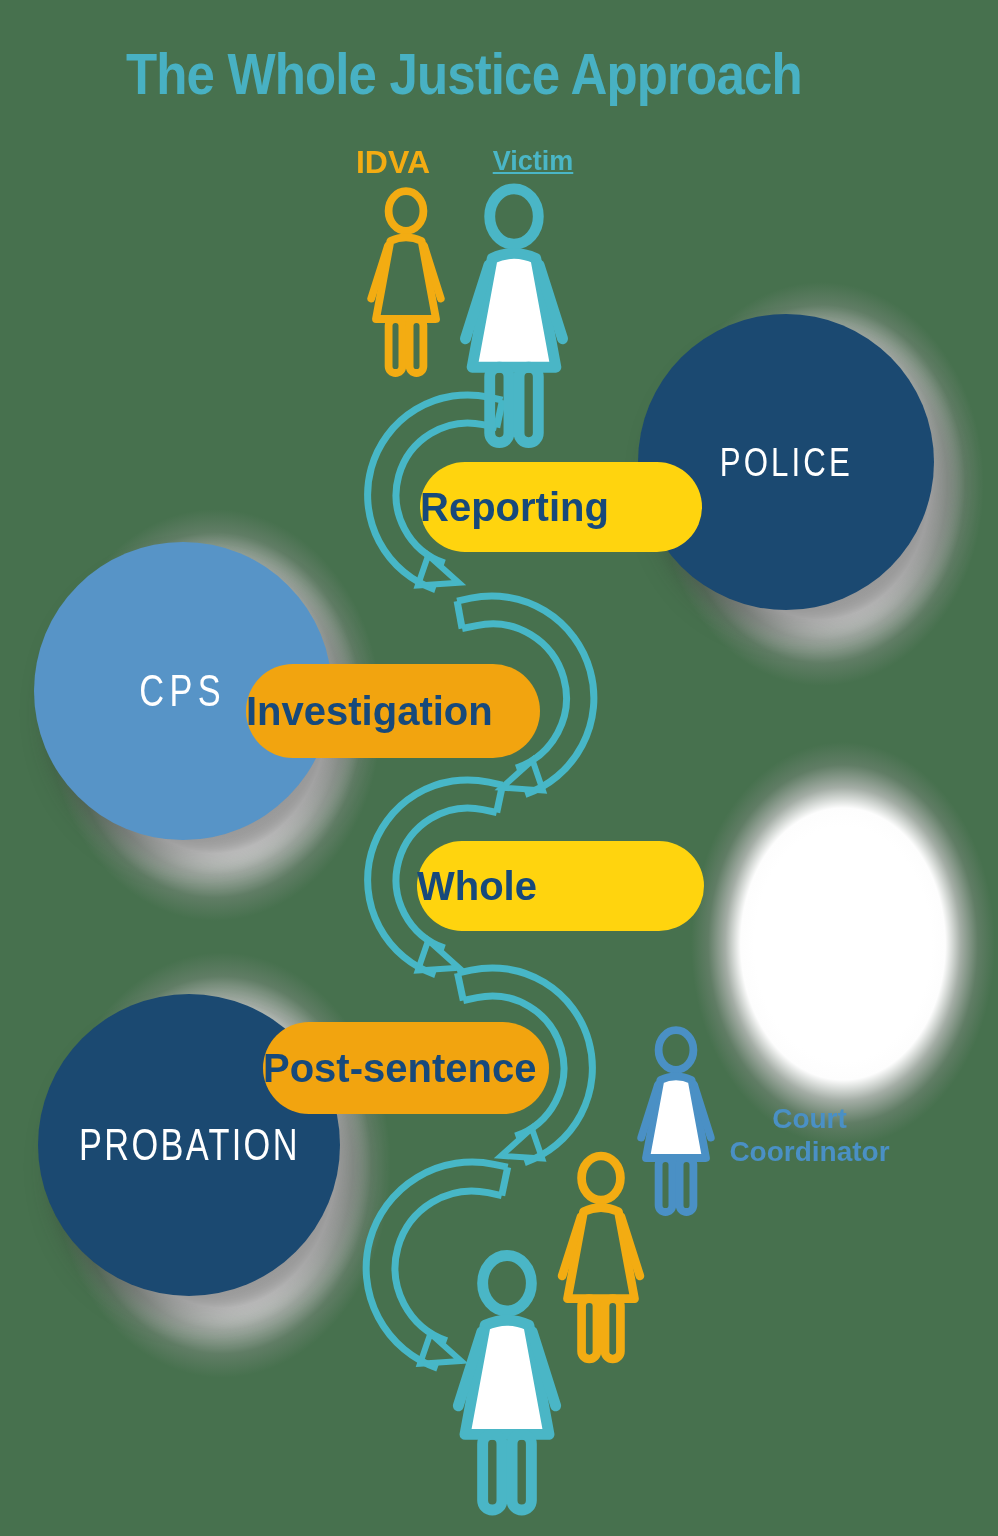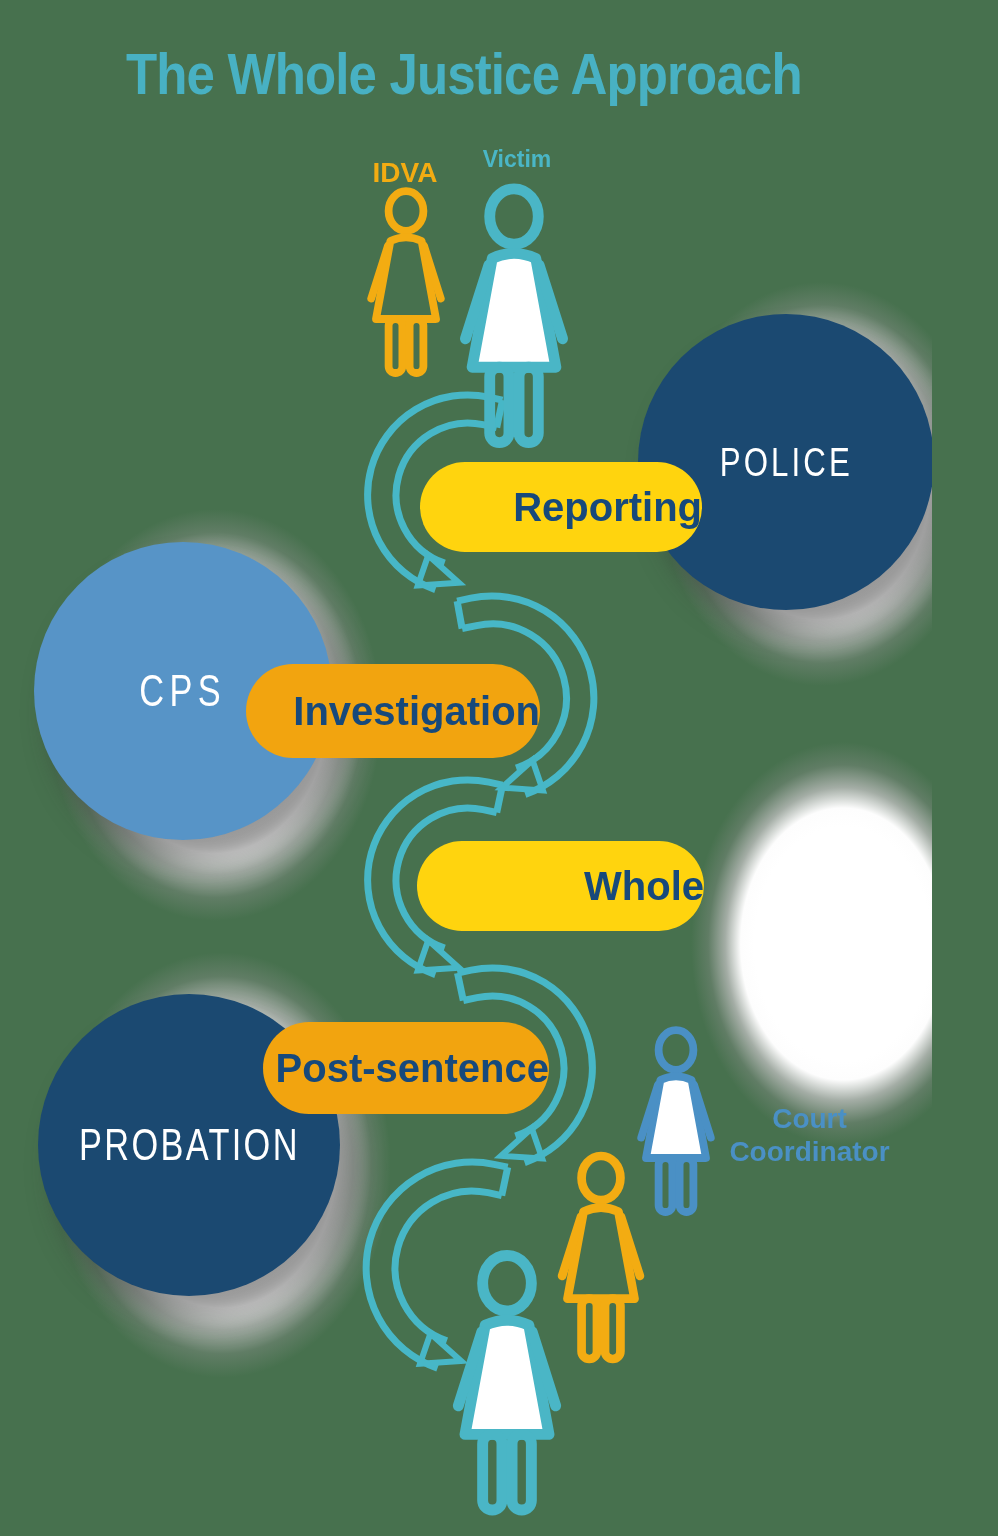--- a/index.html
+++ b/index.html
@@ -2,24 +2,23 @@
 <html style="--background: #47714E; --title-teal: #48B1C3; --gold: #FFD40E; --orange: #F2A40F; --navy: #1B4971; --blue: #5794C7; --arrow-teal: #47B7C7; --idva-gold: #F3AC12; --victim-teal: #4AB6C6; --cc-blue: #4A90C5; --pill-text: #17497B;"><head>
 <meta charset="utf-8">
 <style>
   :root{
     --background:#47714E; --title-teal:#48B1C3; --gold:#FFD40E; --orange:#F2A40F;
     --navy:#1B4971; --blue:#5794C7; --arrow-teal:#47B7C7; --idva-gold:#F3AC12;
     --cc-blue:#4A90C5; --pill-text:#17497B; --victim-teal:#4AB6C6;
   }
   html,body{margin:0;padding:0;background:var(--background);}
   .canvas{
-    position:relative;width:892px;height:1536px;overflow:hidden;
+    position:relative;width:998px;height:1536px;overflow:hidden;
     background:var(--background);
     font-family:"Liberation Sans",sans-serif;
-    padding-left:40px;
   }
   
   .title{
     position:absolute;left:126px;top:40px;white-space:nowrap;
     font-size:58px;font-weight:800;letter-spacing:-1px;color:var(--title-teal);
     transform:scaleX(.88);transform-origin:left top;
   }
   
   .halo{
     position:absolute;border-radius:50%;z-index:1;
@@ -47,42 +46,42 @@
   .circle-police .circle-label{font-size:40px;letter-spacing:4px;}
   .circle-cps .circle-label{font-size:44px;letter-spacing:7px;}
   .circle-probation .circle-label{font-size:44px;letter-spacing:3px;}
   .circle-sdac .circle-label{
     font-size:33px;letter-spacing:3px;line-height:1.36;width:250px;
     white-space:normal;transform:scaleX(.9);
   }
   
   .pill{
     position:absolute;z-index:4;border-radius:47px;display:flex;
-    align-items:center;justify-content:flex-end;
+    align-items:center;justify-content:flex-start;
     color:var(--pill-text);font-size:40px;font-weight:700;
   }
   .pill-gold{background:var(--gold);}
   .pill-orange{background:var(--orange);}
   .pill-reporting{left:420px;top:462px;width:282px;height:90px;}
   .pill-investigation{left:246px;top:664px;width:294px;height:94px;}
   .pill-trial{left:417px;top:841px;width:287px;height:90px;}
   .pill-postsentence{left:263px;top:1022px;width:286px;height:92px;}
   
   svg.arrows{position:absolute;left:0;top:0;z-index:3;}
   svg.arrows path{fill:none;stroke:var(--arrow-teal);stroke-width:7;}
   svg.arrows path.head{stroke-width:6;stroke-linejoin:miter;}
   
   .person{position:absolute;z-index:5;overflow:visible;}
   .person-gold{color:var(--idva-gold);}
   .person-teal{color:var(--victim-teal);--dress:#ffffff;}
   .person-blue{color:var(--cc-blue);--dress:#ffffff;}
   
   .actor-label{position:absolute;z-index:6;text-align:center;font-weight:700;}
-  .label-idva{left:340px;top:144px;width:130px;font-size:28px;color:var(--idva-gold);margin-top:13px;}
-  .label-victim{left:452px;top:146px;width:130px;font-size:23px;color:var(--victim-teal);}
+  .label-idva{left:328px;top:144px;width:130px;font-size:32px;color:var(--idva-gold);}
+  .label-victim{left:468px;top:146px;width:130px;font-size:27px;color:var(--victim-teal);text-decoration:underline;}
   .label-cc{left:722px;top:1102px;width:175px;font-size:28px;line-height:1.18;color:var(--cc-blue);}
 </style>
 </head>
 <body>
 
 <div class="canvas">
 
   <svg width="0" height="0" style="position:absolute" aria-hidden="true">
     <defs>
       <g id="person-shape" fill="none" stroke="currentColor" stroke-width="6.5" stroke-linecap="round" stroke-linejoin="round">

